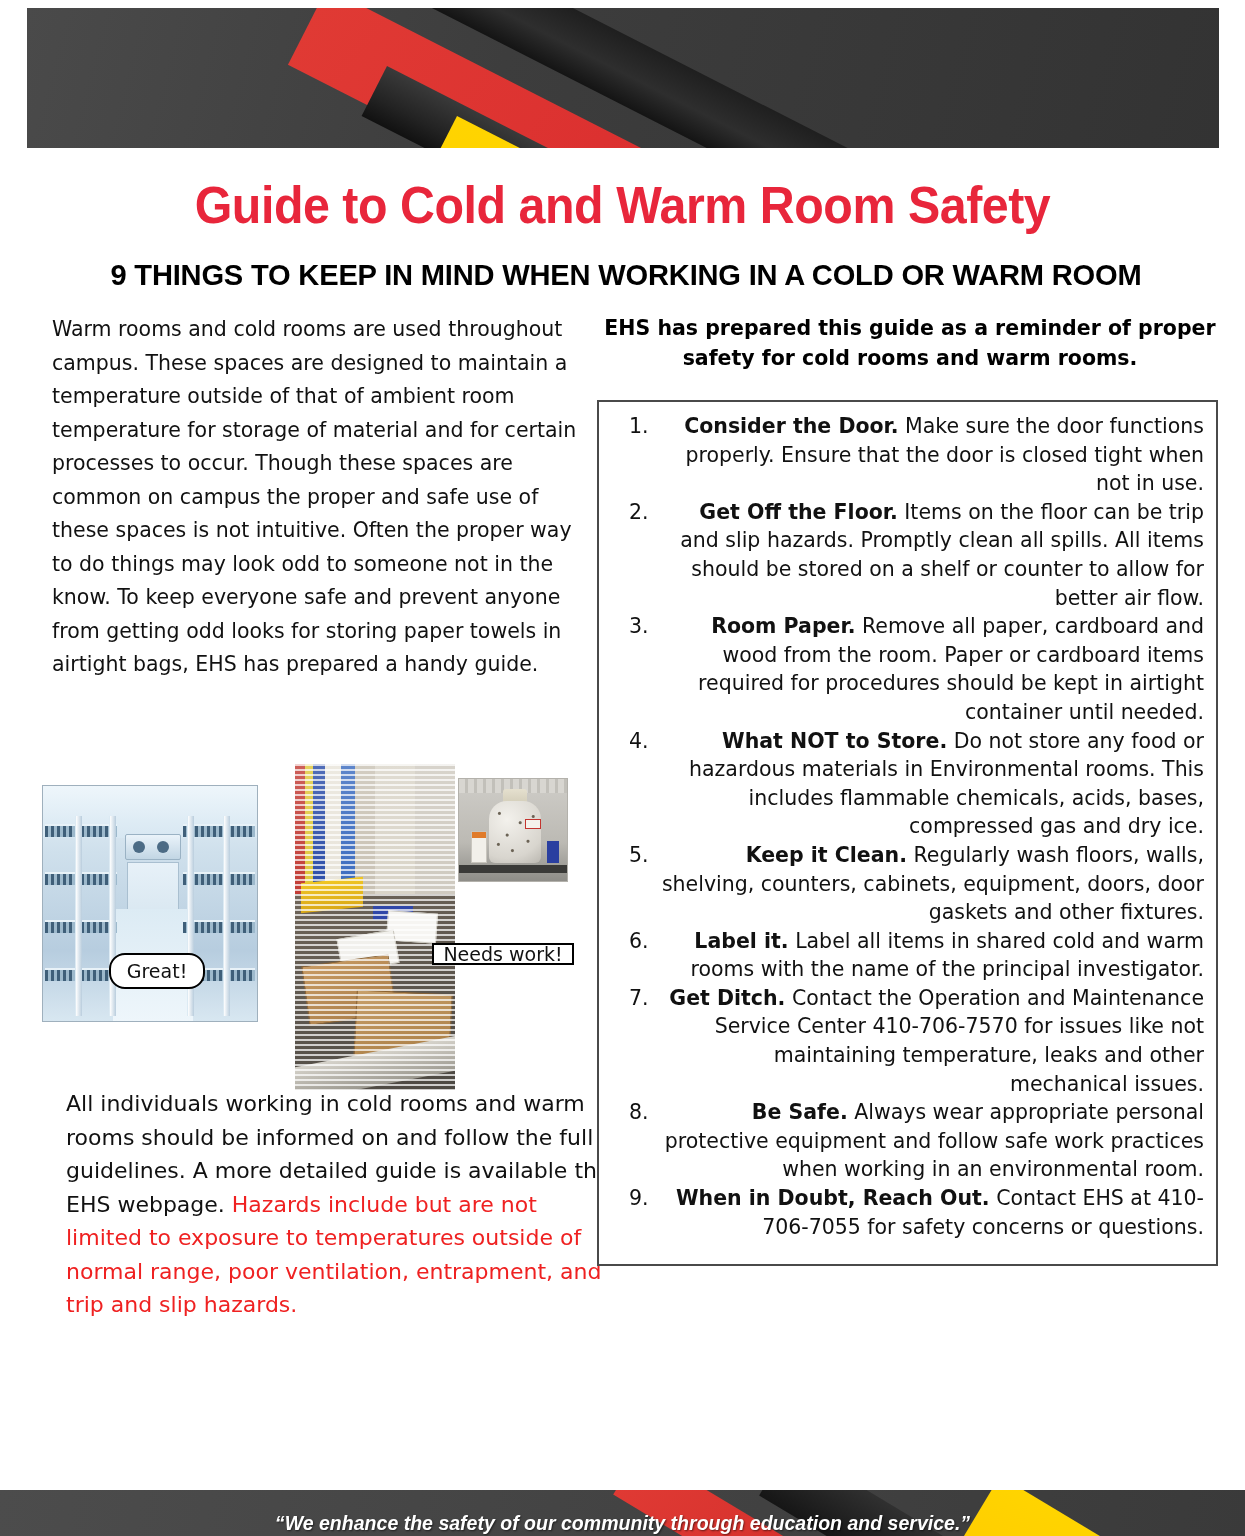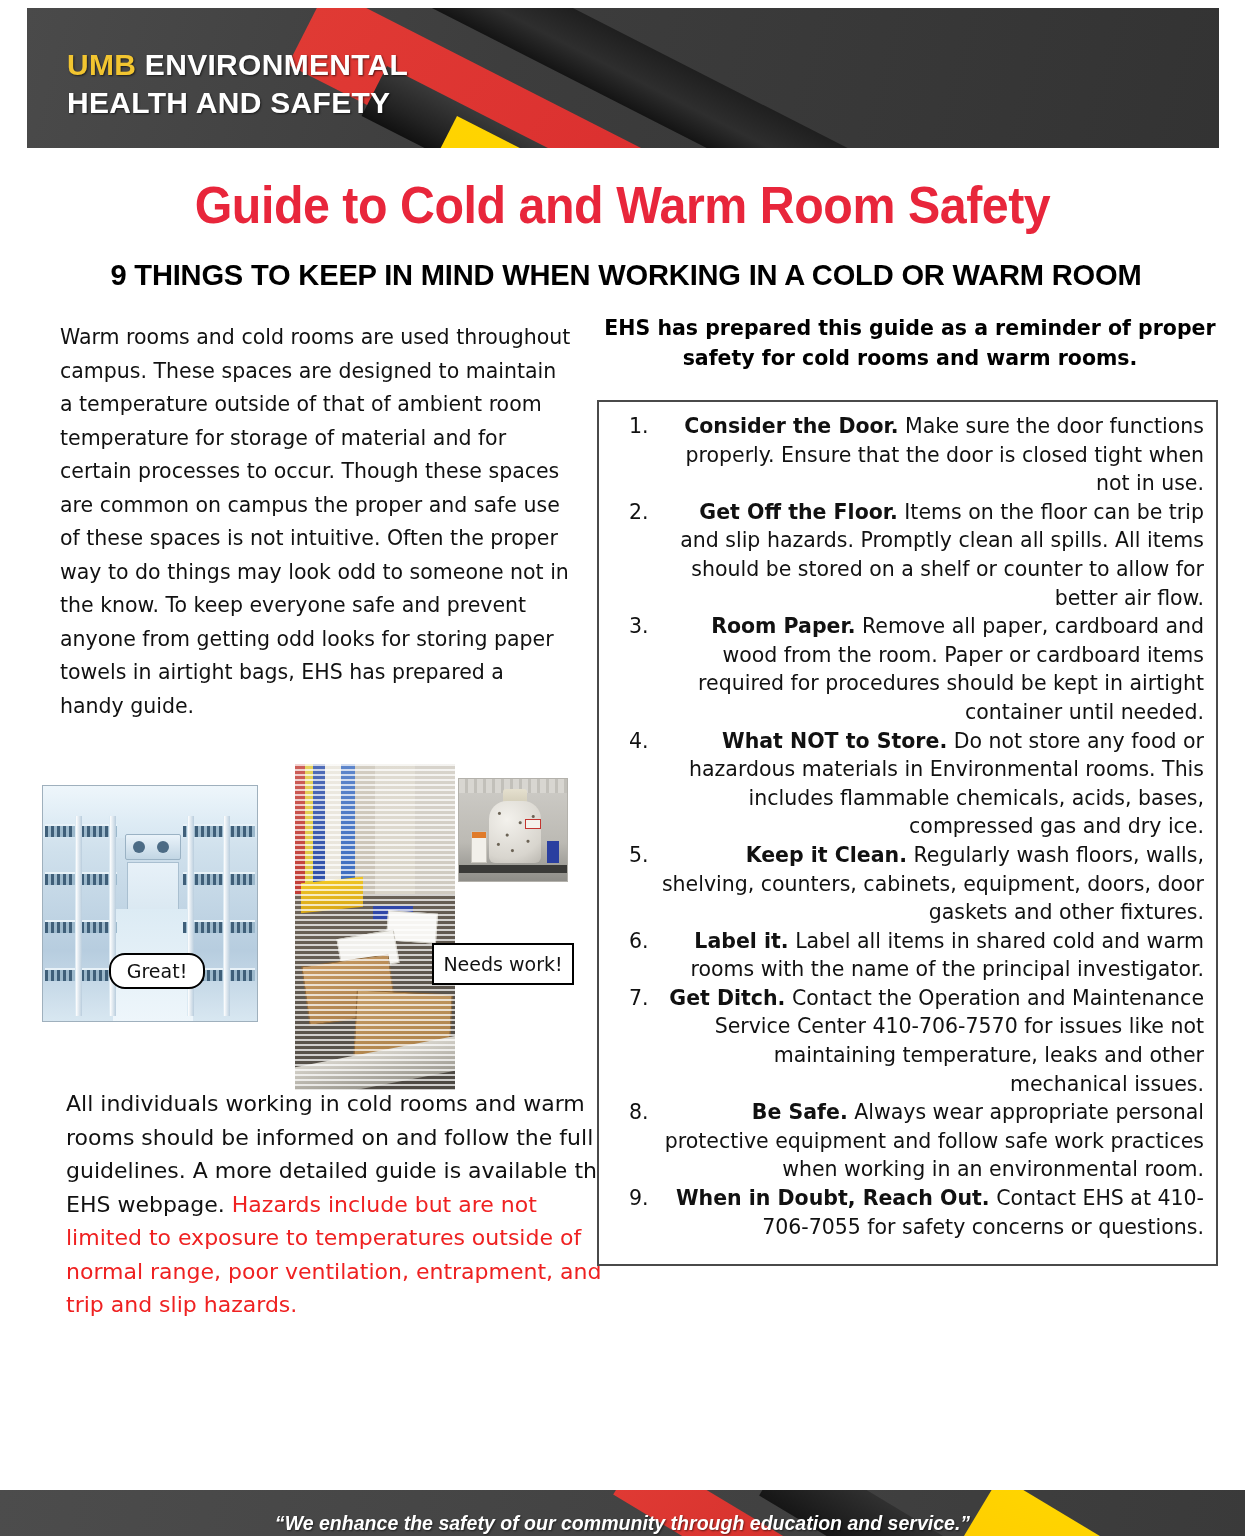--- a/index.html
+++ b/index.html
@@ -94,21 +94,21 @@
   .left-col {
     position: absolute;
     left: 52px; top: 313px;
     width: 528px;
   }
   .body-para {
     font-family: "DejaVu Sans", sans-serif;
     font-size: 20.5px;
     line-height: 33.5px;
     color: #111111;
-    margin: 8px;
+    margin: 0;
   }
 
   
   .photo-coldroom {
     position: absolute;
     left: 42px; top: 785px;
     width: 216px; height: 237px;
     border: 1px solid #9fb0bd;
     overflow: hidden;
     background:
@@ -262,21 +262,21 @@
     border:2px solid #000000;
     font-family: "DejaVu Sans", sans-serif;
     font-size: 19px;
     color:#111111;
     text-align:center;
     display:flex;
     align-items:center;
     justify-content:center;
   }
   .callout-great { left:109px; top:953px; width:96px; height:36px;border-radius:16px; }
-  .callout-needs { left:432px; top:943px; width:142px; height:42px; }
+  .callout-needs { left:432px; top:943px; width:142px; height:22px; }
 
   .left-para2 {
     position:absolute;
     left:40px; top:1087px;
     width:545px;
     font-family: "DejaVu Sans", sans-serif;
     font-size: 22px;
     line-height: 33.5px;
     color:#111111;
     margin-left:26px;
@@ -359,22 +359,20 @@
   }
 </style>
 </head>
 <body>
 
 <div class="banner">
   <div class="stripe stripe-dark1"></div>
   <div class="stripe stripe-red"></div>
   <div class="stripe stripe-dark2"></div>
   <div class="stripe stripe-yellow"></div>
-  <div class="banner-title"><span class="umb">UMB</span><span> ENVIRONMENTAL
-HEALTH AND SAFETY</span></div>
 </div>
 
 <div class="doc-title">Guide to Cold and Warm Room Safety</div>
 <div class="doc-subtitle">9 THINGS TO KEEP IN MIND WHEN WORKING IN A COLD OR WARM ROOM</div>
 
 <div class="left-col">
   <p class="body-para">Warm rooms and cold rooms are used throughout campus. These spaces are designed to maintain a temperature outside of that of ambient room temperature for storage of material and for certain processes to occur. Though these spaces are common on campus the proper and safe use of these spaces is not intuitive. Often the proper way to do things may look odd to someone not in the know. To keep everyone safe and prevent anyone from getting odd looks for storing paper towels in airtight bags, EHS has prepared a handy guide.</p>
 </div>
 
 <div class="photo-coldroom">

